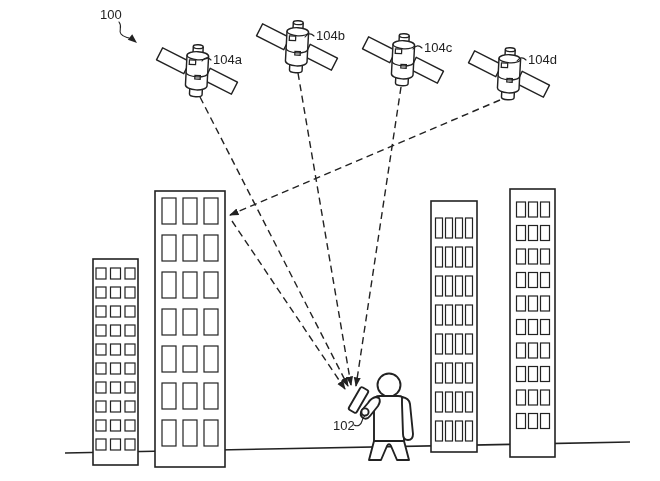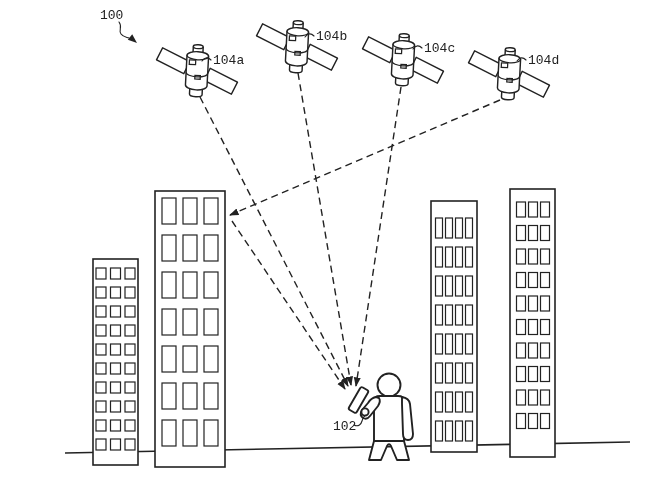--- a/index.html
+++ b/index.html
@@ -1,17 +1,17 @@
 <!DOCTYPE html>
 <html style="--ink: #222222; --bg: #ffffff;"><head>
 <meta charset="utf-8">
 <style>
   html,body{margin:0;padding:0;background:#ffffff;}
   .stage{width:660px;height:481px;background:var(--bg,#fff);position:relative;overflow:hidden;
-         font-family:Liberation Mono, monospace;}
+         font-family:Liberation Sans, sans-serif;}
   svg{display:block;}
   .bld{fill:#ffffff;stroke:var(--ink,#222);stroke-width:1.6;}
   .win{fill:#ffffff;stroke:var(--ink,#222);stroke-width:1.2;}
   .sig{stroke:var(--ink,#222);stroke-width:1.4;stroke-dasharray:7 4.5;fill:none;}
   .ground{stroke:var(--ink,#222);stroke-width:1.6;fill:none;}
   .satfill{fill:#ffffff;stroke:var(--ink,#222);stroke-width:1.6;stroke-linejoin:round;}
   .satline{fill:none;stroke:var(--ink,#222);stroke-width:1.4;}
   .person{fill:#ffffff;stroke:var(--ink,#222);stroke-width:1.9;stroke-linejoin:round;}
   .leader{fill:none;stroke:var(--ink,#222);stroke-width:1.1;stroke-linecap:round;}
   .lbl{font-size:13px;fill:var(--ink,#222);}

